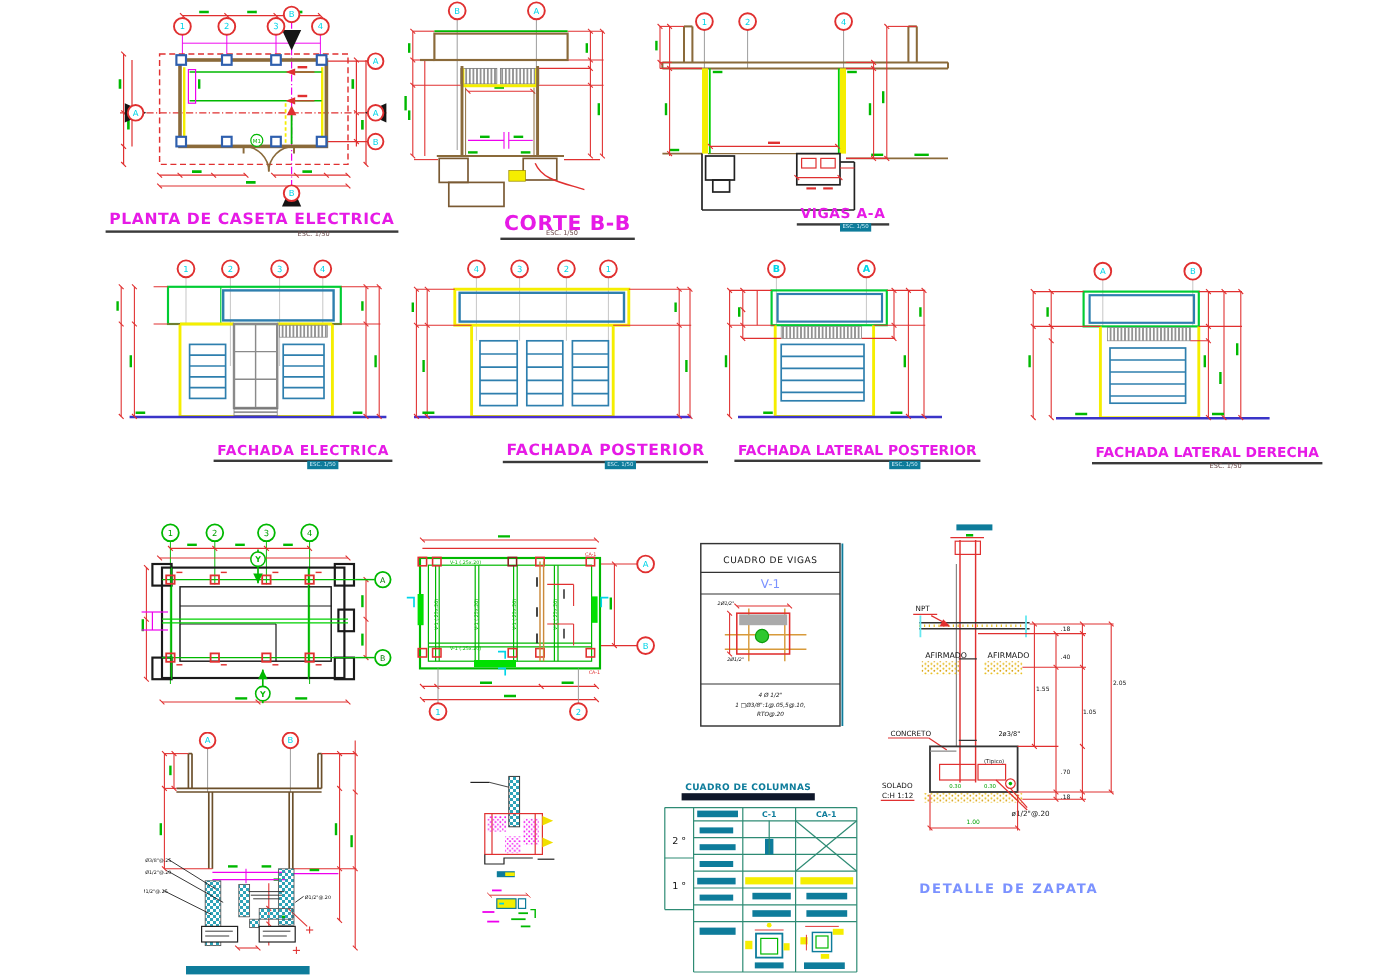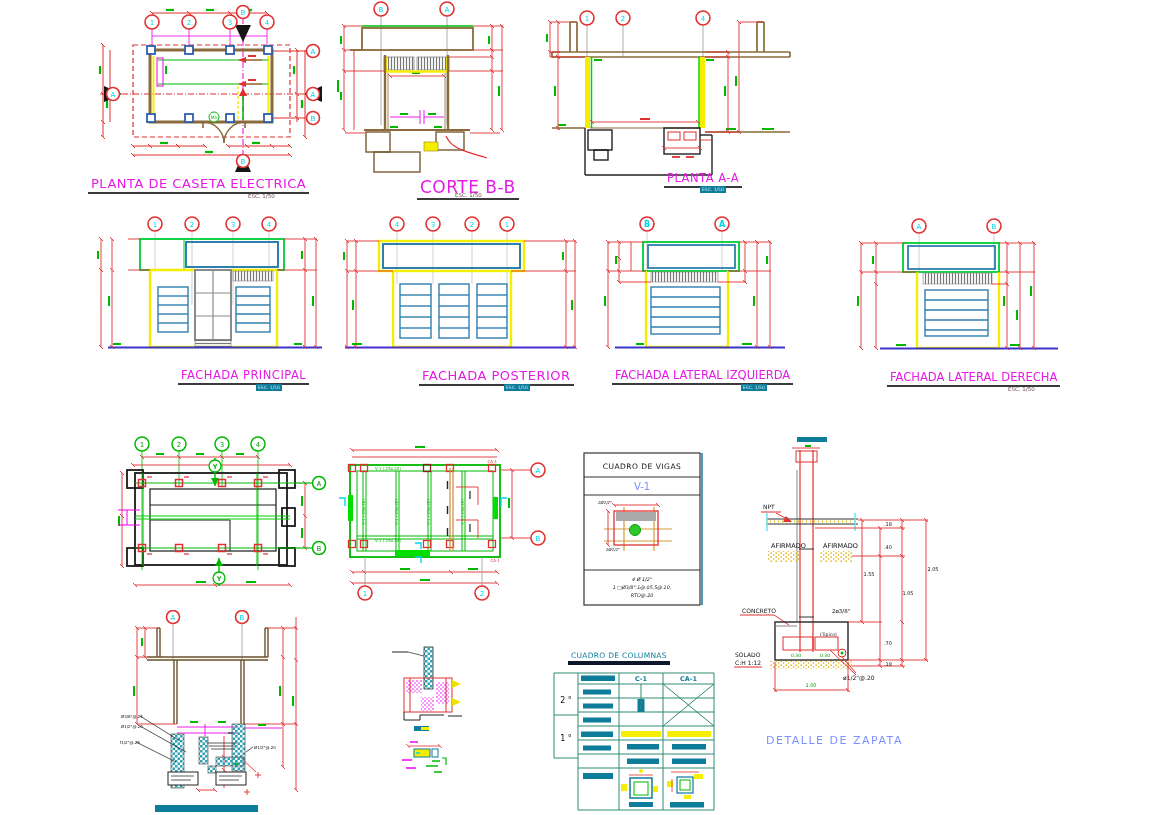--- a/index.html
+++ b/index.html
@@ -1,21 +1,21 @@
 <!DOCTYPE html>
 <html><head>
 <meta charset="utf-8">
 <style>
   html,body{margin:0;padding:0;background:#fff;}
   .sheet{position:relative;width:1155px;height:815px;background:#ffffff;overflow:hidden;
          border-right:1px solid #f0d8ee;border-bottom:1px solid #f0d8ee;
          font-family:"DejaVu Sans",sans-serif;}
   .panel{position:absolute;}
   svg text{font-family:"DejaVu Sans",sans-serif;}
-  .title{position:absolute;color:#e61ae6;font-weight:normal;white-space:nowrap;
+  .title{position:absolute;color:#e61ae6;font-weight:bold;white-space:nowrap;
          border-bottom:2px solid #3a3a3a;padding:0 3px 1px 3px;letter-spacing:.5px;}
   .title.noline{border-bottom:none;}
   .esc{position:absolute;font-size:5.5px;color:#6b4a4a;white-space:nowrap;}
   .chip{position:absolute;background:#0e7c9b;color:#cfeefa;font-size:4.5px;line-height:7px;
         height:7px;padding:0 2px;white-space:nowrap;}
 </style>
 </head>
 <body>
 
 <div class="sheet">
@@ -1151,32 +1151,32 @@
     <polyline points="442,758 446,758 446,765" fill="none" stroke="#00b800" stroke-width="1.2"></polyline>
   </g>
 </svg>
 
 <div class="title" style="left:88px;top:176px;font-size:13px">PLANTA DE CASETA ELECTRICA</div>
 <div class="esc" style="left:248px;top:193px">ESC. 1/50</div>
 
 <div class="title" style="left:417px;top:177px;font-size:17px">CORTE B-B</div>
 <div class="esc" style="left:455px;top:192px">ESC. 1/50</div>
 
-<div class="title" style="left:664px;top:171px;font-size:11.5px">PLANTA A-A</div>
+<div class="title" style="left:664px;top:171px;font-size:11.5px">VIGAS A-A</div>
 <div class="chip" style="left:700px;top:186px">ESC. 1/50</div>
 
-<div class="title" style="left:178px;top:368px;font-size:11.5px">FACHADA PRINCIPAL</div>
+<div class="title" style="left:178px;top:368px;font-size:11.5px">FACHADA ELECTRICA</div>
 <div class="chip" style="left:256px;top:384px">ESC. 1/50</div>
 
 <div class="title" style="left:419px;top:368px;font-size:13px">FACHADA POSTERIOR</div>
 <div class="chip" style="left:504px;top:384px">ESC. 1/50</div>
 
-<div class="title" style="left:612px;top:368px;font-size:11.5px;letter-spacing:0">FACHADA LATERAL IZQUIERDA</div>
+<div class="title" style="left:612px;top:368px;font-size:11.5px;letter-spacing:0">FACHADA LATERAL POSTERIOR</div>
 <div class="chip" style="left:741px;top:384px">ESC. 1/50</div>
 
-<div class="title" style="left:887px;top:370px;font-size:11.5px;letter-spacing:0">FACHADA LATERAL DERECHA</div>
+<div class="title" style="left:910px;top:370px;font-size:11.5px;letter-spacing:0">FACHADA LATERAL DERECHA</div>
 <div class="esc" style="left:1008px;top:386px">ESC. 1/50</div>
 
 <div class="title noline" style="left:763px;top:734px;font-size:11px;color:#7b92ff;letter-spacing:1.5px">DETALLE  DE  ZAPATA</div>
 
-<div class="title" style="left:568px;top:651px;font-size:7.5px;color:#0e7c9b;border-bottom:4px solid #0f172a;letter-spacing:.3px">CUADRO DE COLUMNAS</div>
+<div class="title" style="left:568px;top:651px;font-size:7.5px;color:#0e7c9b;border-bottom:6px solid #0f172a;letter-spacing:.3px">CUADRO DE COLUMNAS</div>
 
 </div>
 
 </body></html>

